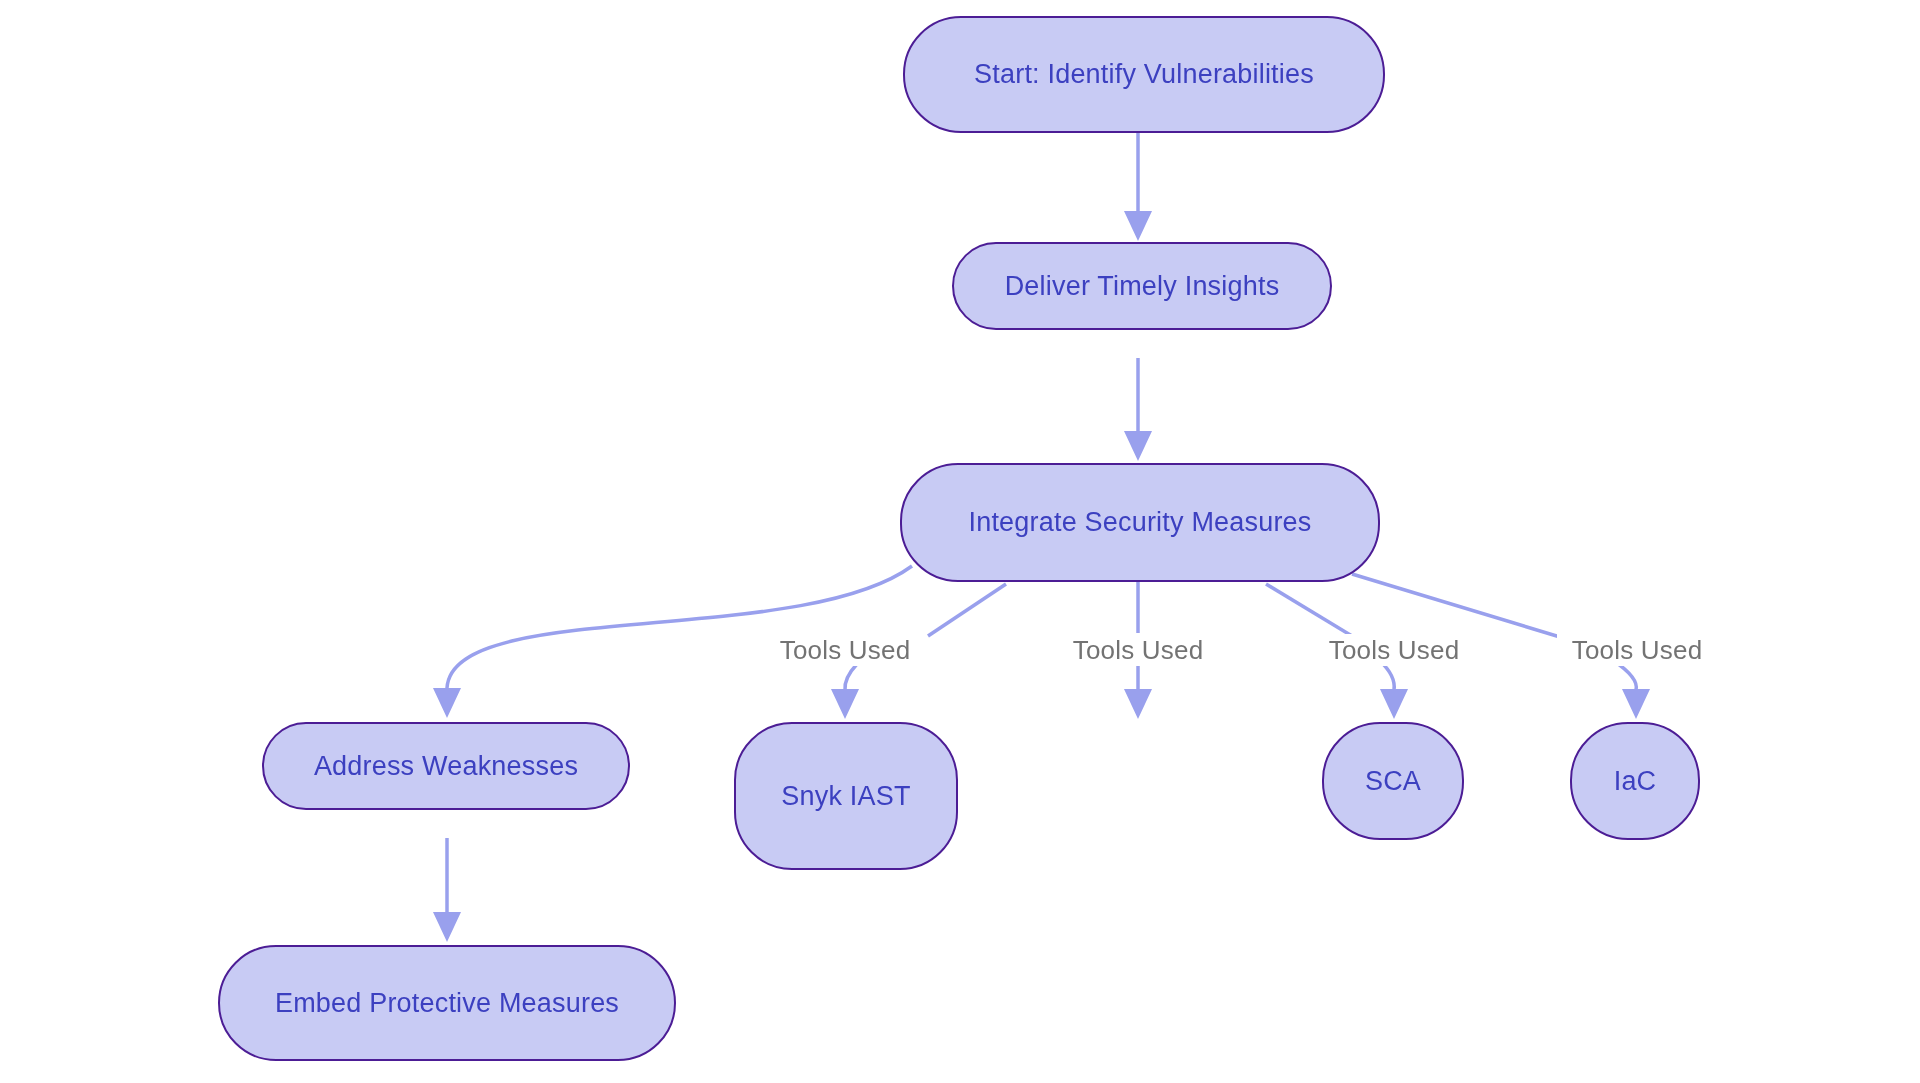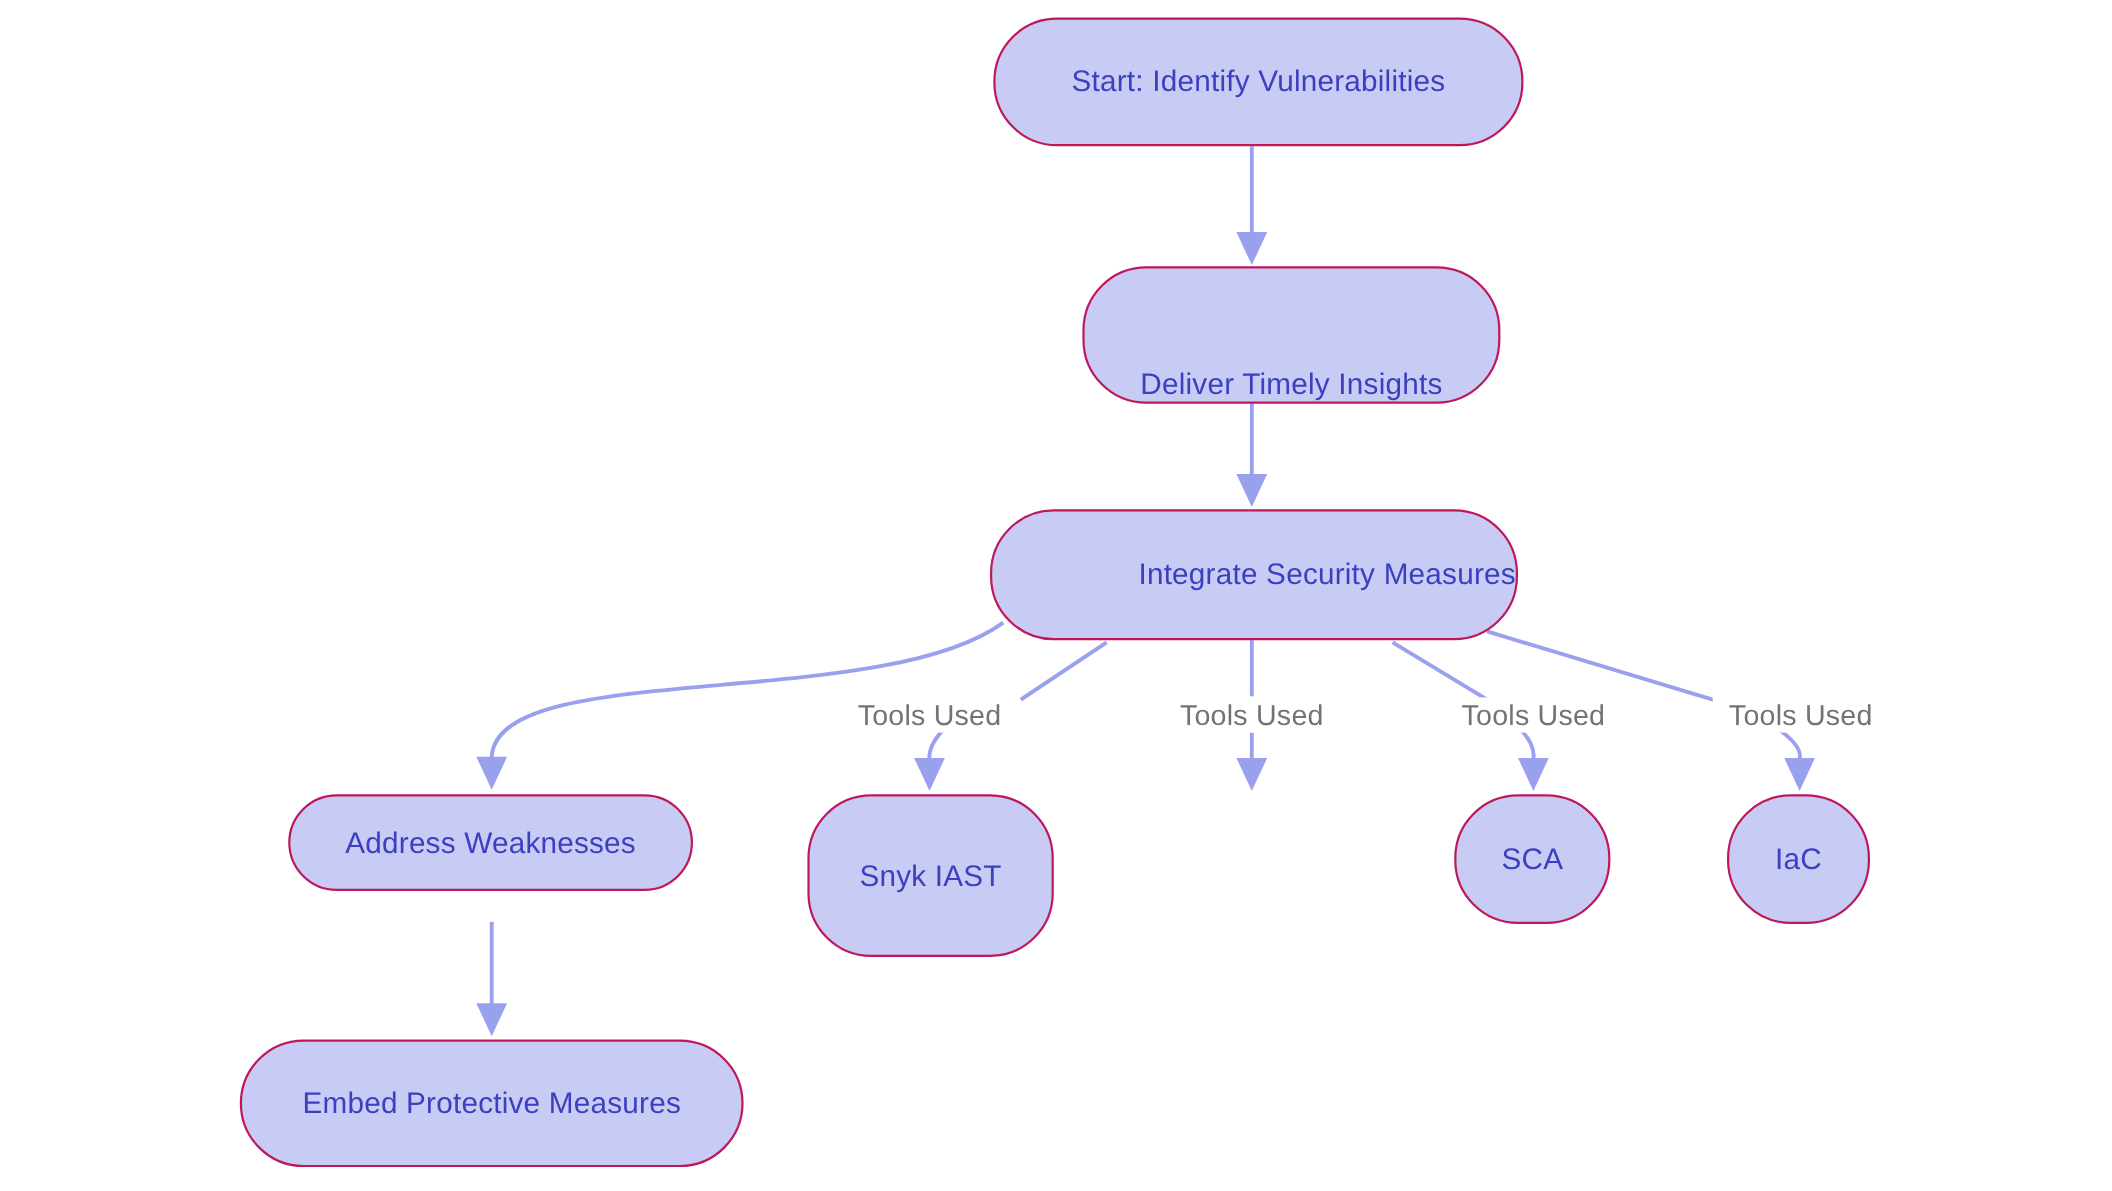--- a/index.html
+++ b/index.html
@@ -29,21 +29,21 @@
     stroke-width: 3.5;
   }
   .edges-layer polygon.arrow-head {
     fill: #99a0ed;
     stroke: none;
   }
   .node {
     position: absolute;
     box-sizing: border-box;
     background: #c8cbf4;
-    border: 2px solid #be185d;
+    border: 2px solid #4c1d95;
     border-radius: 58px;
     display: flex;
     align-items: center;
     justify-content: center;
     text-align: center;
     color: #3c40c0;
     font-size: 27px;
     letter-spacing: 0.2px;
     z-index: 2;
   }
@@ -96,25 +96,25 @@
     <polygon class="arrow-head" points="1622,689 1650,689 1636,719"></polygon>
 
     <path class="edge-line" d="M 447 838 L 447 913"></path>
     <polygon class="arrow-head" points="433,912 461,912 447,942"></polygon>
   </svg>
 
   <div class="node" style="left:903px; top:16px; width:482px; height:117px;">
     <span>Start: Identify Vulnerabilities</span>
   </div>
 
-  <div class="node" style="left:984px; top:242px; width:380px; height:125px;align-items:flex-end;">
+  <div class="node" style="left:952px; top:242px; width:380px; height:88px;">
     <span>Deliver Timely Insights</span>
   </div>
 
-  <div class="node" style="left:900px; top:463px; width:480px; height:119px;justify-content:flex-end;">
+  <div class="node" style="left:900px; top:463px; width:480px; height:119px;">
     <span>Integrate Security Measures</span>
   </div>
 
   <div class="node" style="left:262px; top:722px; width:368px; height:88px;">
     <span>Address Weaknesses</span>
   </div>
 
   <div class="node" style="left:734px; top:722px; width:224px; height:148px;">
     <span>Snyk IAST</span>
   </div>

